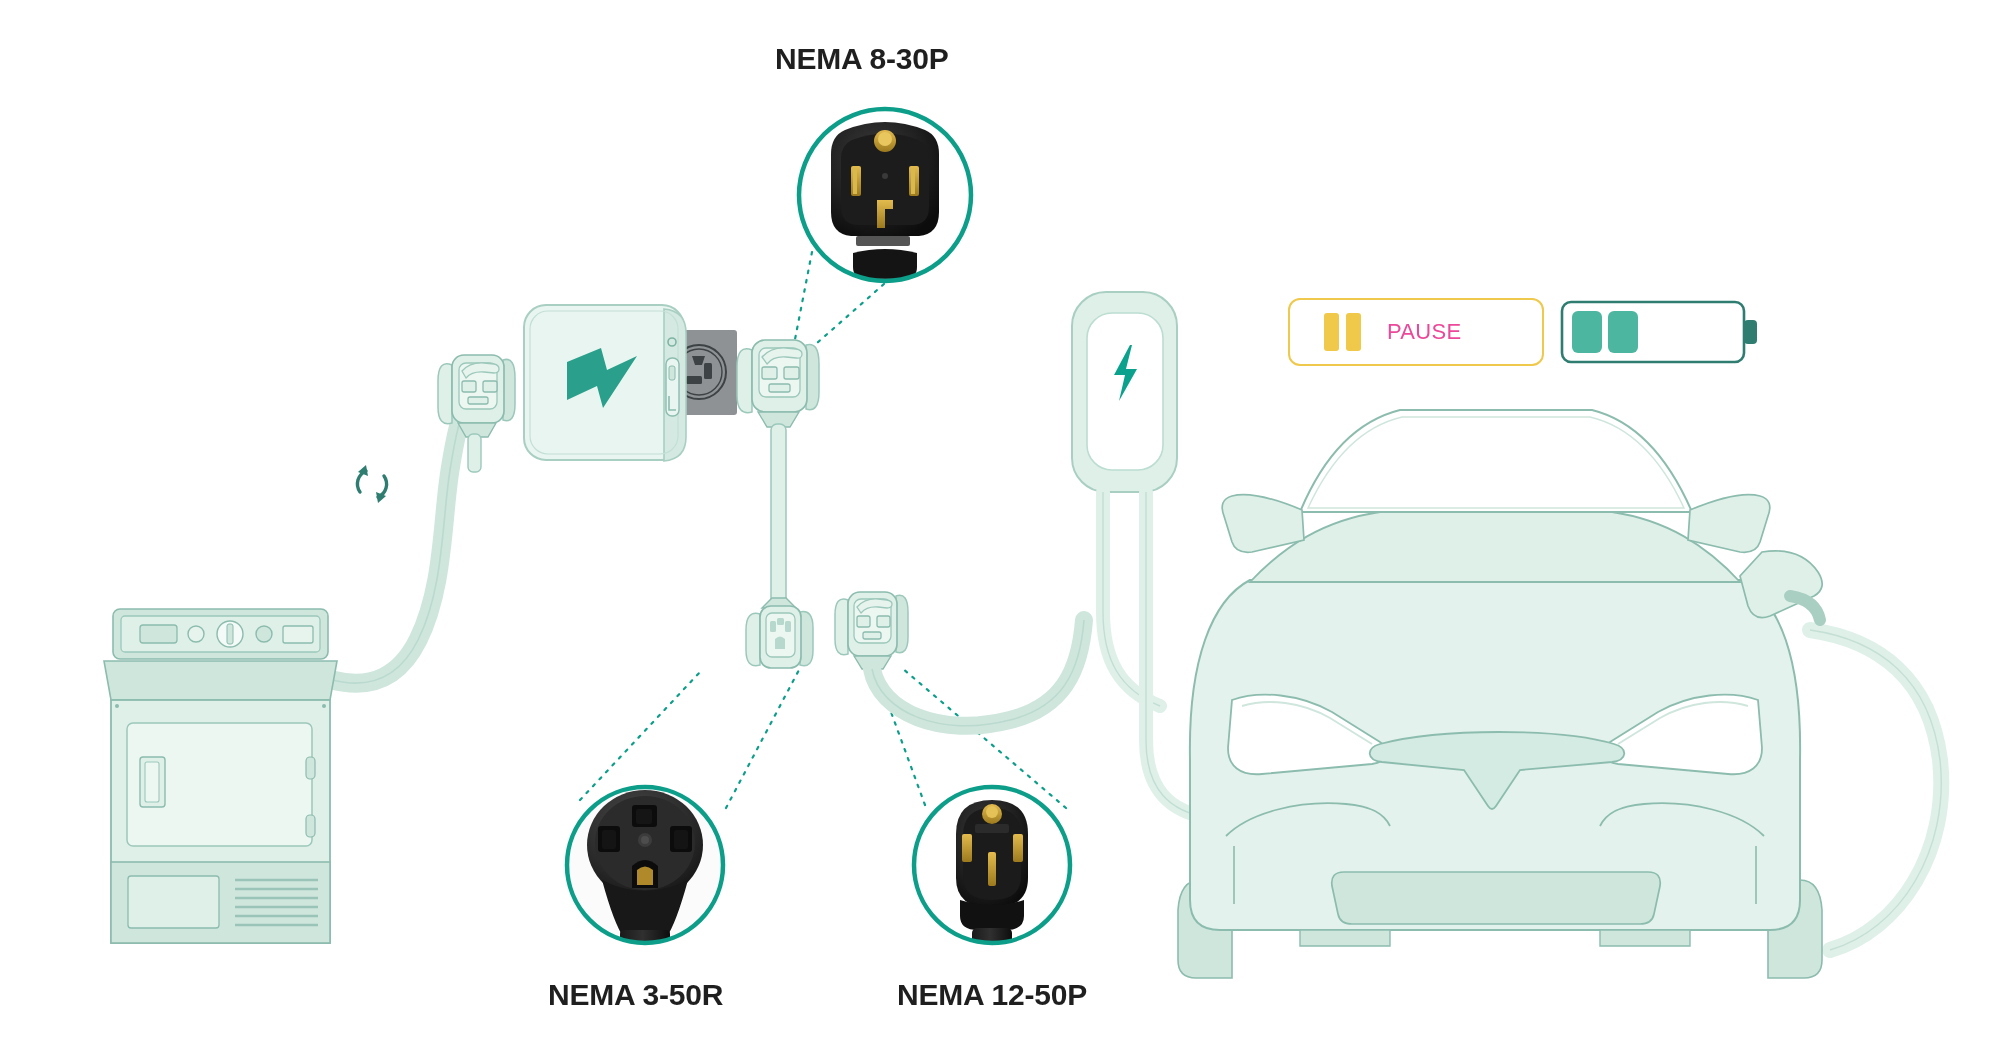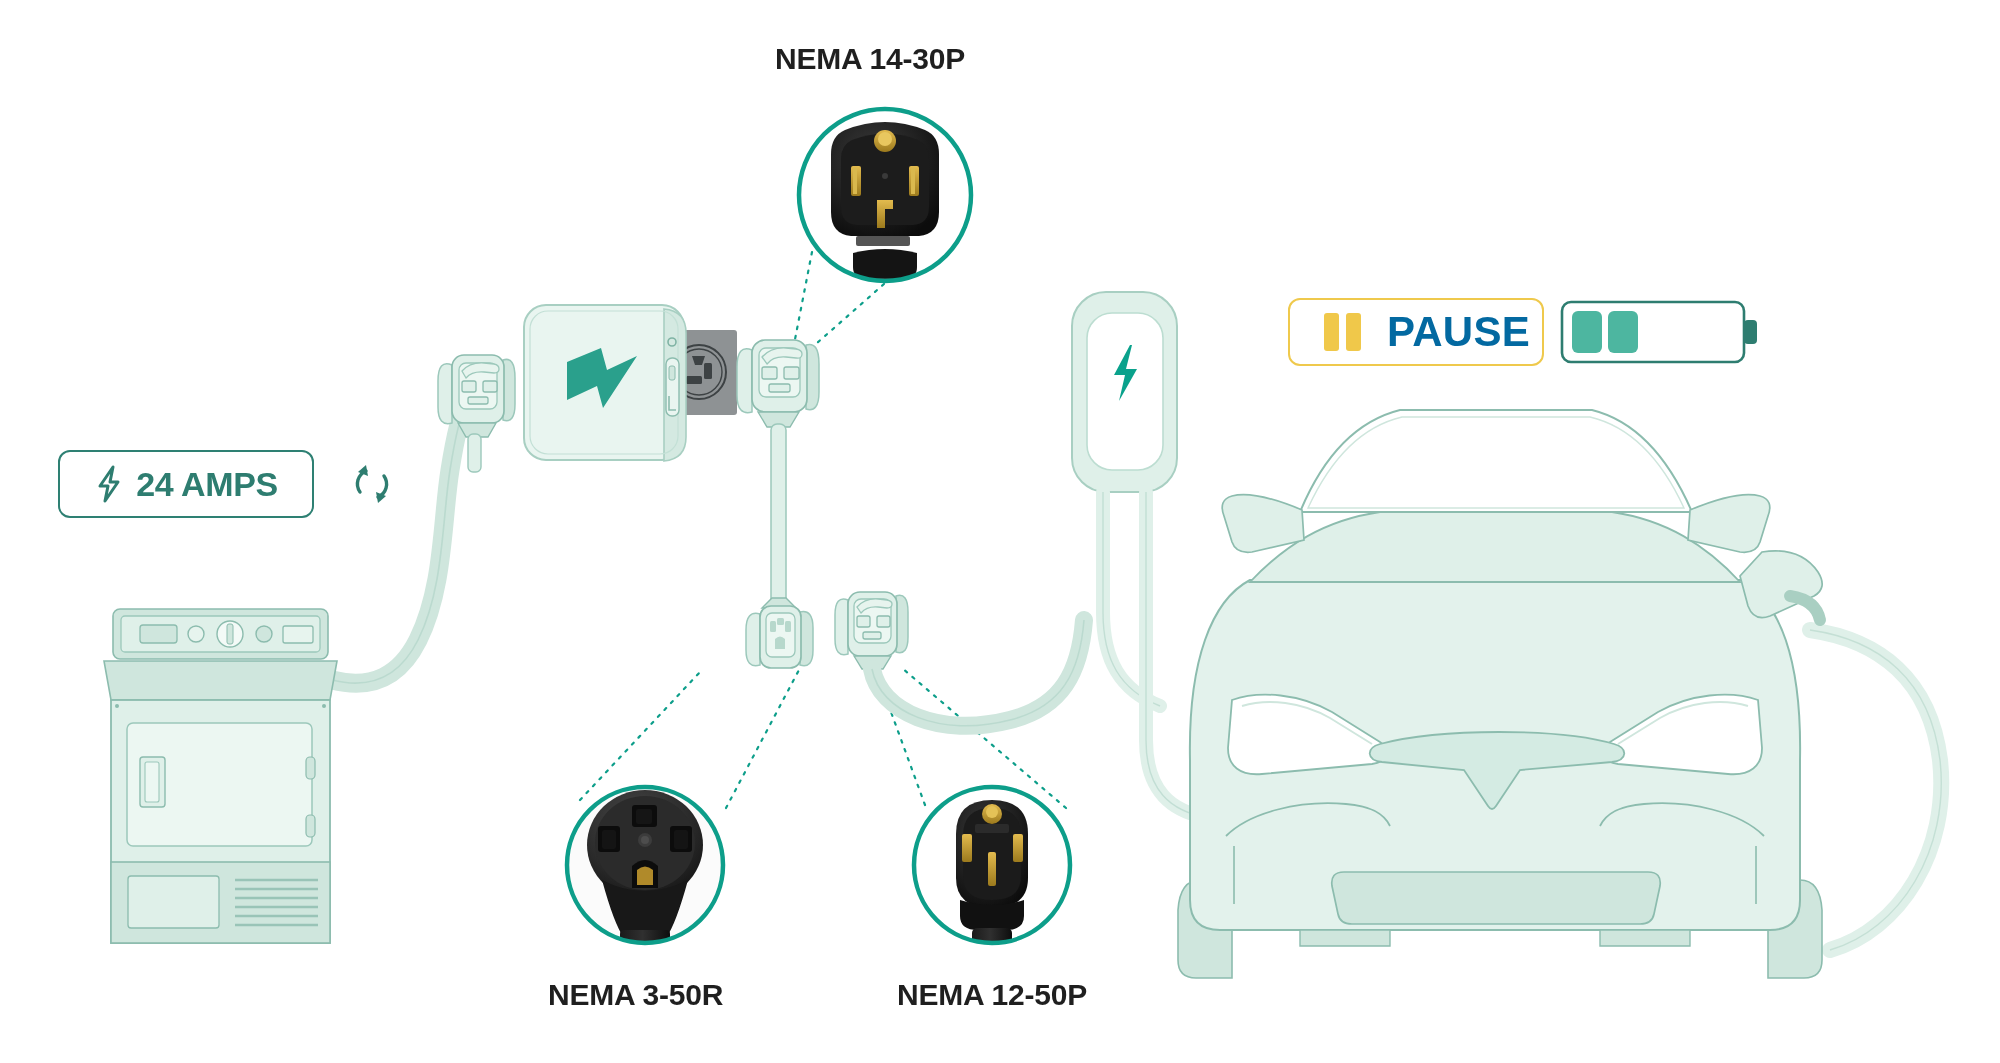--- a/index.html
+++ b/index.html
@@ -32,21 +32,21 @@
   .pause-badge{
     position:absolute;left:1288px;top:298px;
     width:256px;height:68px;
     border:2px solid #efc94c;border-radius:12px;background:#fff;
     display:flex;align-items:center;gap:26px;
     box-sizing:border-box;padding-left:34px;
   }
   .pause-bars{display:flex;gap:7px;}
   .pause-bars i{display:block;width:15px;height:38px;background:#f0c84a;border-radius:3px;}
   .pause-text{
-    font-size:42px;font-weight:700;color:#0369a1;letter-spacing:0.3px;line-height:1;
+    font-size:22px;font-weight:400;color:#ec4899;letter-spacing:0.3px;line-height:1;
   }
 
   .battery{
     position:absolute;left:1560px;top:298px;width:200px;height:68px;
   }
 
   .refresh-icon{position:absolute;left:350px;top:462px;width:44px;height:44px;}
 
   svg{display:block;overflow:visible;}
   .nofill{fill:none;}
@@ -348,32 +348,26 @@
         <rect x="975" y="824" width="34" height="9" rx="2" fill="#2e2e2e" opacity=".85"></rect>
 
         <path d="M960,900 q32,10 64,0 l0,16 q0,14 -18,14 l-28,0 q-18,0 -18,-14 Z" fill="#111"></path>
         <rect x="972" y="928" width="40" height="34" rx="5" fill="url(#cordG)"></rect>
       </g>
       <circle cx="992" cy="865" r="78" fill="none" stroke="#0d9e8a" stroke-width="4.5"></circle>
     </g>
 
   </svg>
 
-  <div class="nema-label" style="left:775px;top:44px">NEMA 14-30P</div>
+  <div class="nema-label" style="left:775px;top:44px">NEMA 8-30P</div>
 
   <div class="nema-label" style="left:548px;top:980px">NEMA 3-50R</div>
 
   <div class="nema-label" style="left:897px;top:980px">NEMA 12-50P</div>
 
-  <div class="amps-badge">
-    <svg width="30" height="40" viewBox="0 0 30 40">
-      <path class="nofill" d="M19,3 L6,22 L14,22 L11,37 L24,18 L16,18 Z" stroke="#2e7d70" stroke-width="3" stroke-linejoin="round" stroke-linecap="round"></path>
-    </svg>
-    <span class="amps-text">24 AMPS</span>
-  </div>
 
   <svg class="refresh-icon" viewBox="0 0 44 44">
     <path class="nofill" d="M10,30 A14,14 0 0 1 16,9" stroke="#2e7d70" stroke-width="3.4" stroke-linecap="round"></path>
     <path d="M16,3 l2,11 l-10,-4 Z" fill="#2e7d70"></path>
     <path class="nofill" d="M34,14 A14,14 0 0 1 28,35" stroke="#2e7d70" stroke-width="3.4" stroke-linecap="round"></path>
     <path d="M28,41 l-2,-11 l10,4 Z" fill="#2e7d70"></path>
   </svg>
 
   <div class="pause-badge">
     <span class="pause-bars">

